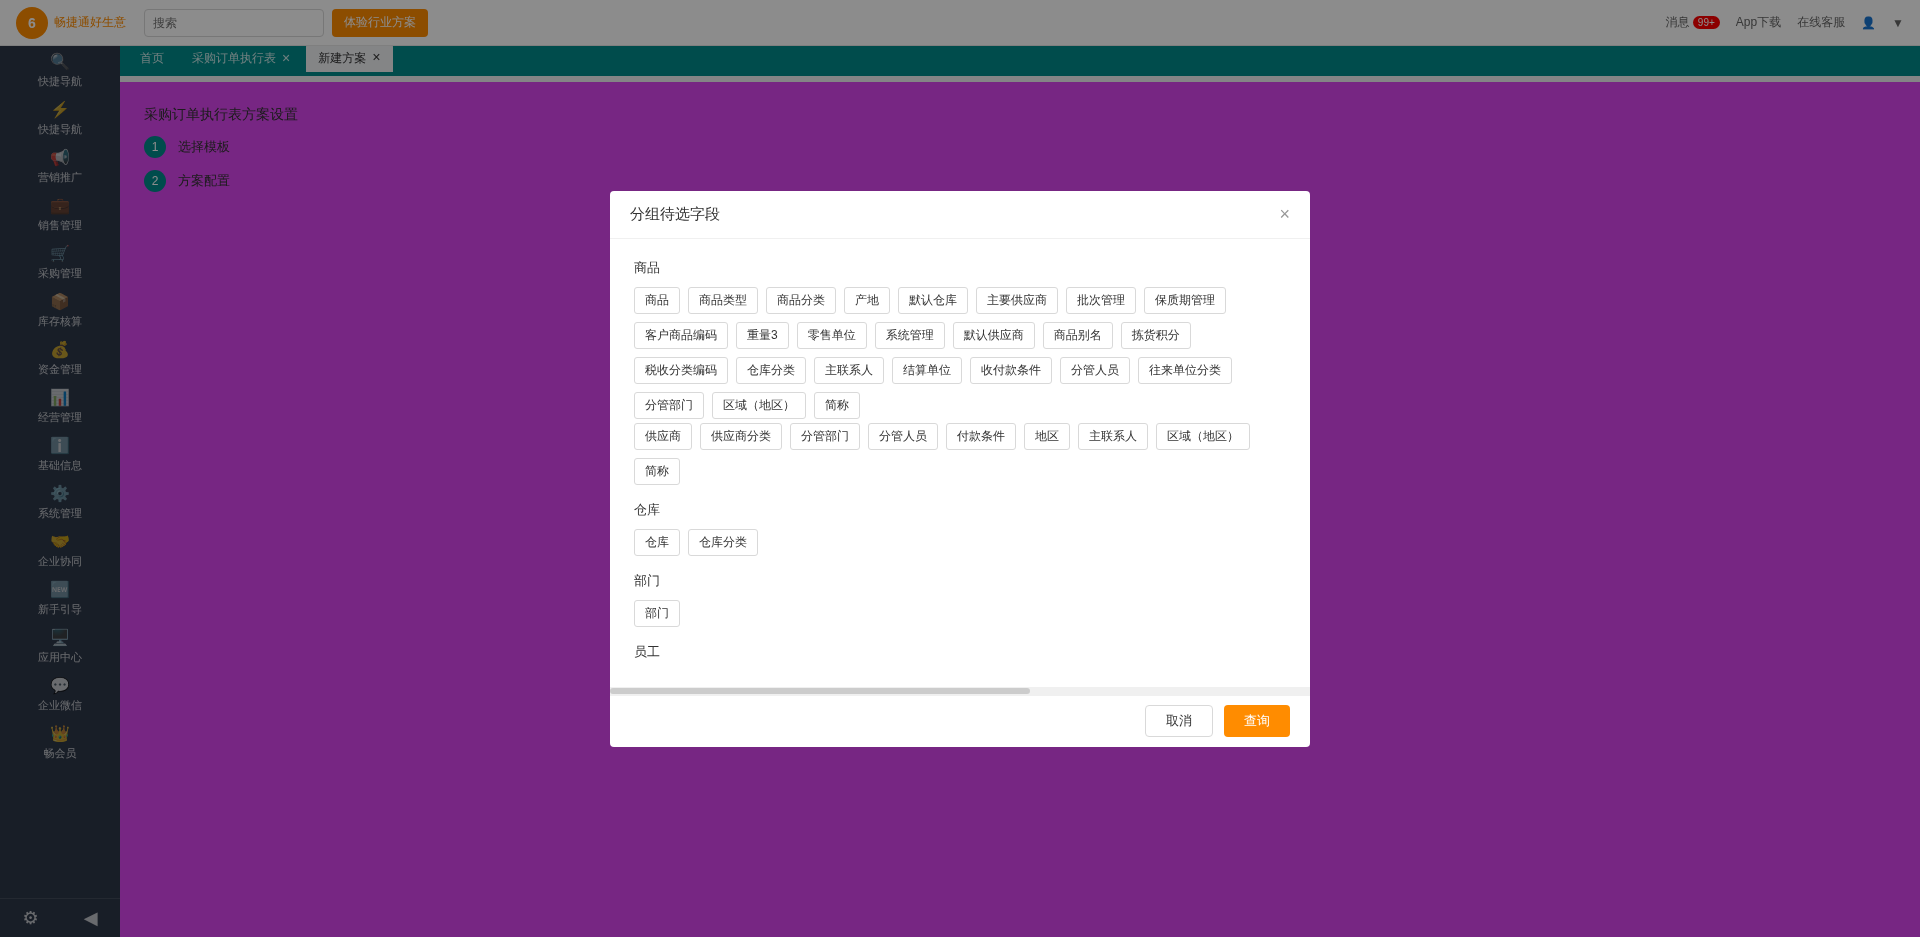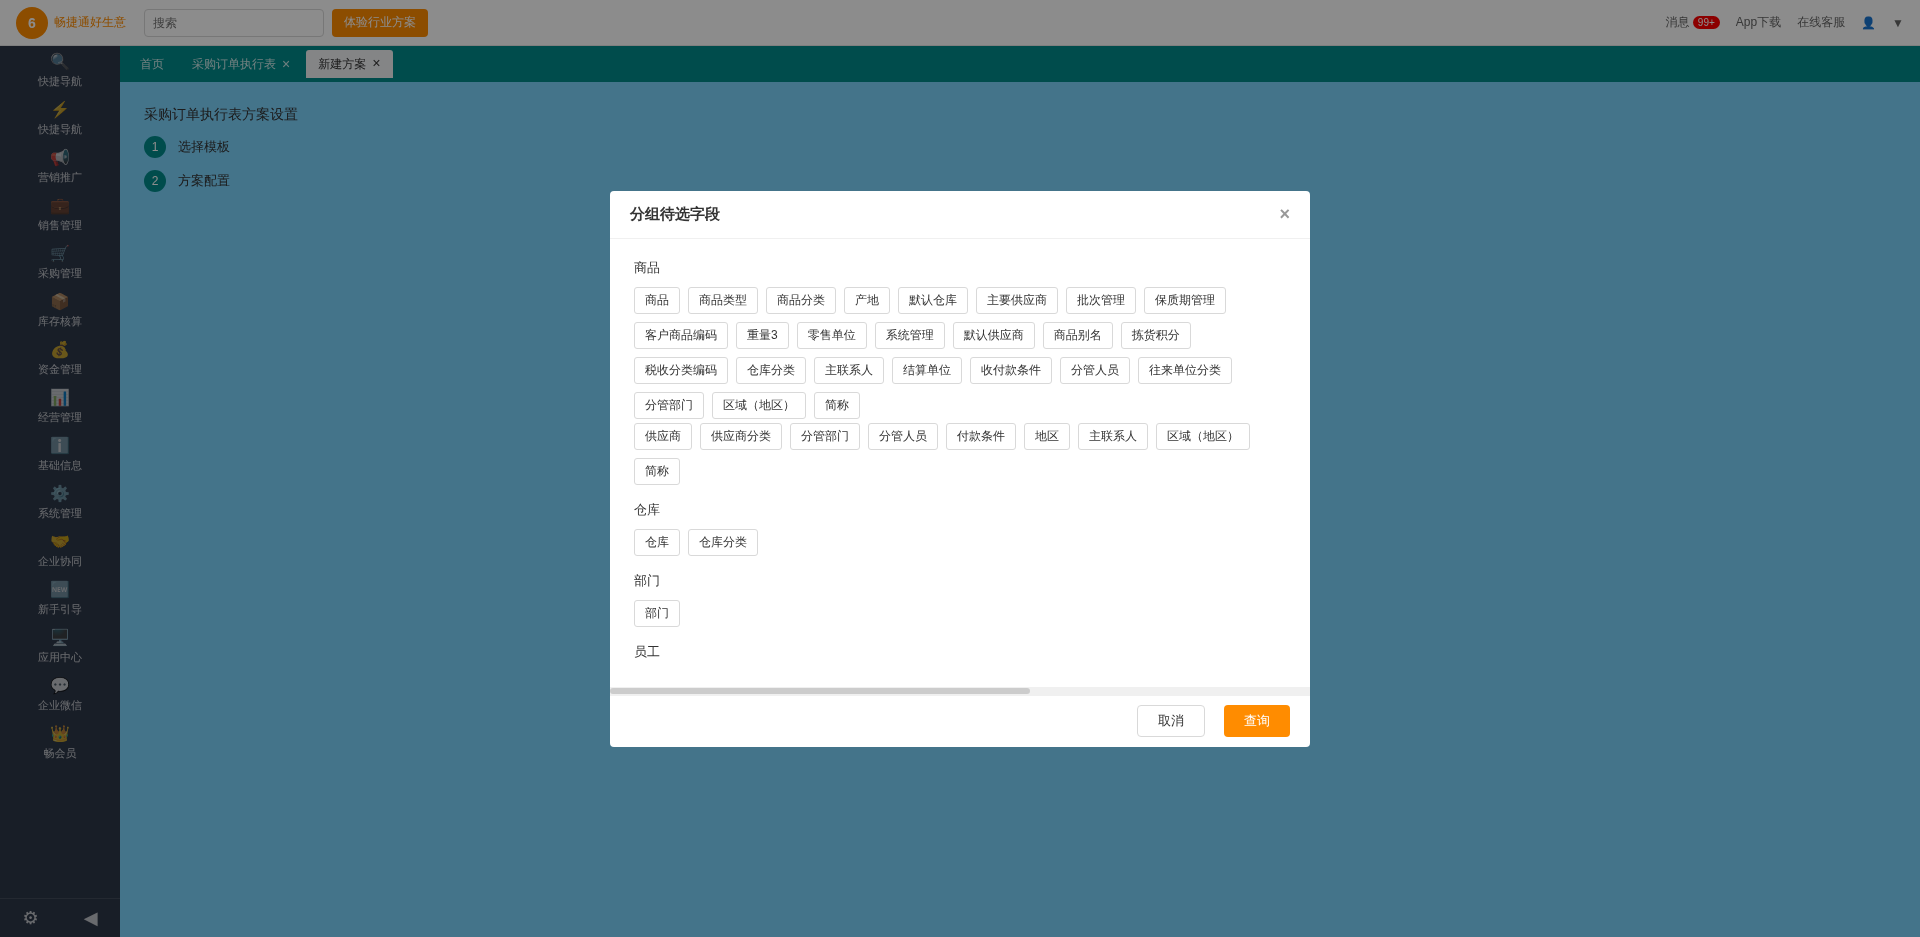--- a/index.html
+++ b/index.html
@@ -67,21 +67,21 @@
       background: #f00;
       color: #fff;
       border-radius: 10px;
       padding: 1px 5px;
       font-size: 10px;
     }
 
     
     .tabbar {
       position: fixed;
-      top: 46px; left: 120px; right: 0;
+      top: 40px; left: 120px; right: 0;
       height: 36px;
       background: #008B8B;
       display: flex;
       align-items: center;
       padding: 0 8px;
       z-index: 99;
     }
     .tab {
       height: 28px;
       padding: 0 12px;
@@ -134,21 +134,21 @@
     .sidebar-bottom-btn {
       color: rgba(255,255,255,0.7);
       cursor: pointer;
       font-size: 18px;
     }
 
     
     .main {
       position: fixed;
       top: 82px; left: 120px; right: 0; bottom: 0;
-      background: #7dd3fc;
+      background: #d946ef;
       overflow: auto;
       padding: 16px;
     }
     .page-title { font-size: 14px; margin-bottom: 12px; color: #333; }
 
     
     .overlay {
       position: fixed;
       top: 0; left: 0; right: 0; bottom: 0;
       background: rgba(0,0,0,0.45);
@@ -169,40 +169,40 @@
       position: relative;
     }
     .modal-header {
       height: 48px;
       padding: 0 20px;
       display: flex;
       align-items: center;
       justify-content: space-between;
       border-bottom: 1px solid #f0f0f0;
       font-size: 15px;
-      font-weight: 700;
+      font-weight: 400;
       flex-shrink: 0;
     }
     .modal-close {
       cursor: pointer;
       color: #999;
       font-size: 18px;
     }
     .modal-body {
       flex: 1;
       overflow-y: auto;
       padding: 16px 24px;
     }
     .modal-footer {
       height: 52px;
       display: flex;
       align-items: center;
       justify-content: flex-end;
       padding: 0 20px;
-      gap: 10px;
+      gap: 2px;
       border-top: 1px solid #f0f0f0;
       flex-shrink: 0;
     }
 
     
     .modal-body::-webkit-scrollbar { width: 6px; }
     .modal-body::-webkit-scrollbar-track { background: #f0f0f0; }
     .modal-body::-webkit-scrollbar-thumb { background: #ccc; border-radius: 3px; }
 
     

